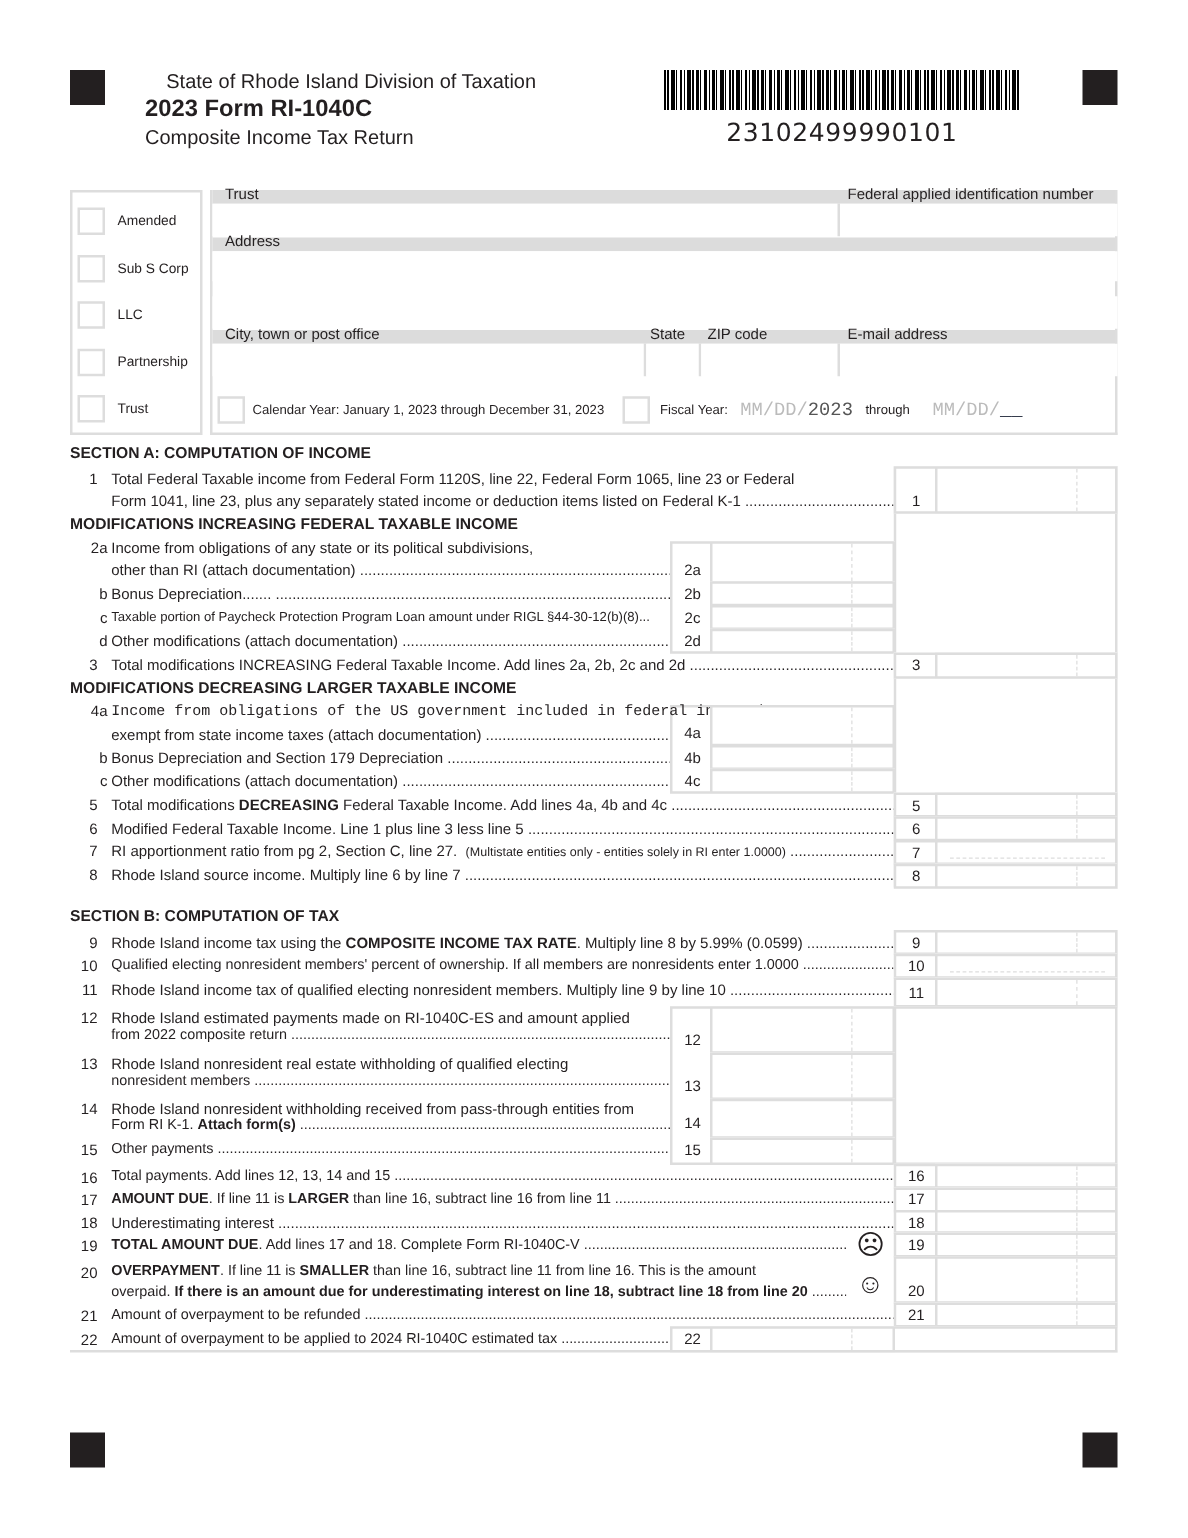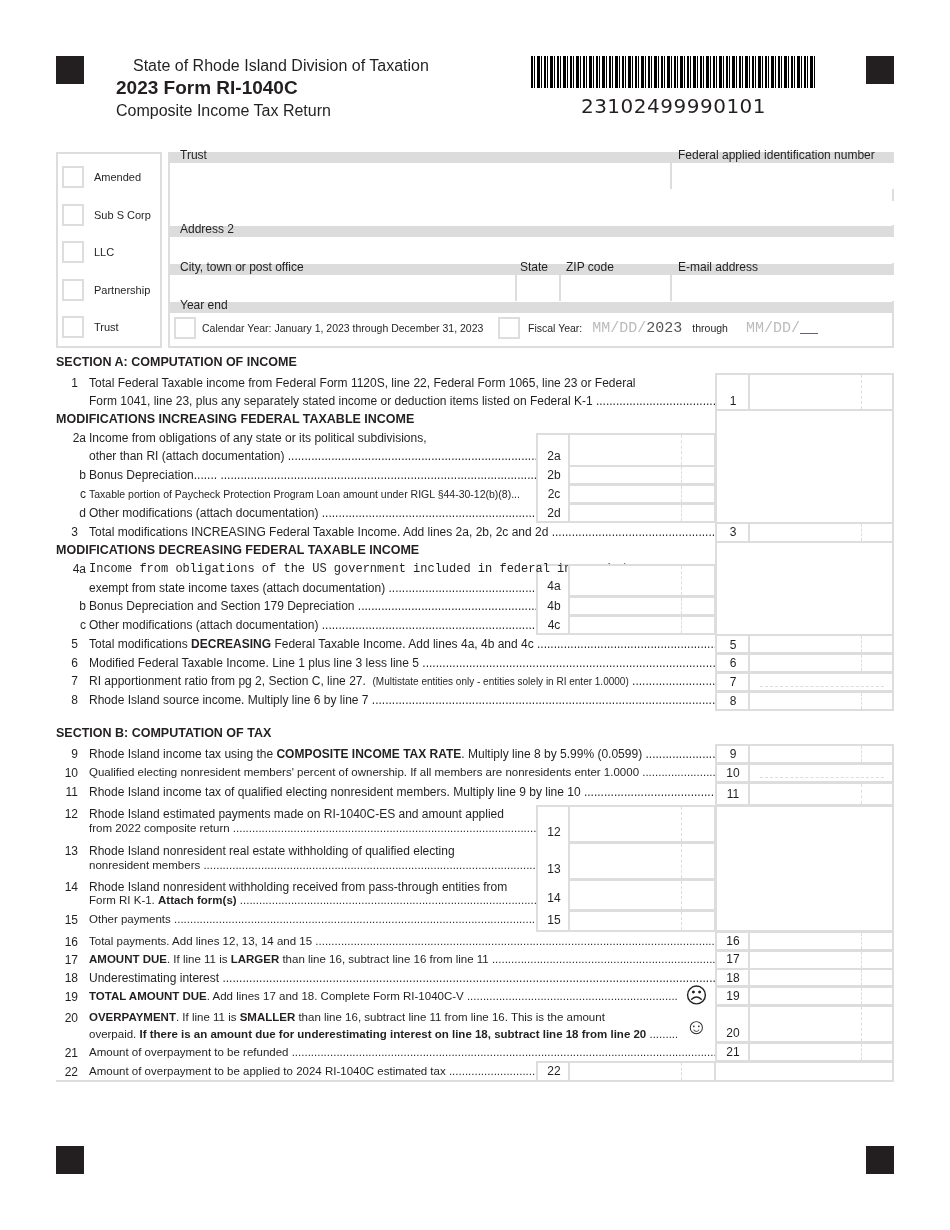--- a/index.html
+++ b/index.html
@@ -72,44 +72,41 @@
 
 <div class="idbox">
   <div class="lblbar" style="top:0;">
       <span class="lbl" style="left:10px;">Trust</span>
       <span class="lbl" style="left:508px;">Federal applied identification number</span>
     </div>
   <div class="fld" style="left:0;top:11px;width:500px;height:26px;"></div>
   <div class="vdiv" style="left:500px;top:11px;height:26px;"></div>
   <div class="fld" style="left:502px;top:11px;width:222px;height:26px;"></div>
 
+  <div class="lblbar" style="top:38px;">
+      <span class="lbl" style="left:10px;">Address</span>
+    </div>
   <div class="fld" style="left:0;top:49px;width:724px;height:24px;"></div>
 
-  <div class="lblbar" style="top:74px;">
-      <span class="lbl" style="left:10px;">Address 2</span>
-    </div>
   <div class="fld" style="left:0;top:85px;width:724px;height:26px;"></div>
 
   <div class="lblbar" style="top:112px;">
     <span class="lbl" style="left:10px;">City, town or post office</span>
     <span class="lbl" style="left:350px;">State</span>
     <span class="lbl" style="left:396px;">ZIP code</span>
     <span class="lbl" style="left:508px;">E-mail address</span>
   </div>
   <div class="fld" style="left:0;top:123px;width:345px;height:26px;"></div>
   <div class="vdiv" style="left:345px;top:123px;height:26px;"></div>
   <div class="fld" style="left:347px;top:123px;width:42px;height:26px;"></div>
   <div class="vdiv" style="left:389px;top:123px;height:26px;"></div>
   <div class="fld" style="left:391px;top:123px;width:109px;height:26px;"></div>
   <div class="vdiv" style="left:500px;top:123px;height:26px;"></div>
   <div class="fld" style="left:502px;top:123px;width:222px;height:26px;"></div>
 
-  <div class="lblbar" style="top:150px;">
-      <span class="lbl" style="left:10px;">Year end</span>
-    </div>
   <div class="abs" style="left:4px;top:165px;display:flex;align-items:center;">
     <span class="cb" style="margin-right:6px;"></span>
     <span style="font-size:10.5px;">Calendar Year: January 1, 2023 through December 31, 2023</span>
   </div>
   <div class="abs" style="left:328px;top:165px;display:flex;align-items:center;">
     <span class="cb" style="margin-right:8px;"></span>
     <span style="font-size:10.5px;">Fiscal Year:</span>
     <span style="margin-left:10px;font-family:'Liberation Mono',monospace;font-size:15px;"><span style="color:#bbb;">MM/DD/</span><span style="color:#555;">2023</span></span>
     <span style="font-size:10.5px;margin-left:10px;">through</span>
     <span style="margin-left:18px;font-family:'Liberation Mono',monospace;font-size:15px;"><span style="color:#bbb;">MM/DD/</span><span style="color:#0f172a;">__</span></span>
@@ -156,21 +153,21 @@
 <div class="box" style="left:568px;top:503px;width:148px;height:20px;"></div>
 <div class="dash" style="left:681px;top:505px;height:16px;"></div>
 
 <div class="ln" style="left:54px;top:525px;">3</div>
 <div class="txt dots" style="left:89px;top:525px;width:626px;"><span>Total modifications INCREASING Federal Taxable Income.  Add lines 2a, 2b, 2c and 2d</span></div>
 <div class="box" style="left:715px;top:522px;width:179px;height:21px;"></div>
 <div class="numcell" style="left:717px;top:525px;width:32px;">3</div>
 <div class="box" style="left:748px;top:522px;width:146px;height:21px;"></div>
 <div class="dash" style="left:861px;top:524px;height:17px;"></div>
 
-<div class="sec" style="top:543px;">MODIFICATIONS DECREASING FEDERAL TAXABLE INCOME</div>
+<div class="sec" style="top:543px;">MODIFICATIONS DECREASING LARGER TAXABLE INCOME</div>
 
 <div class="box" style="left:536px;top:564px;width:180px;height:71px;"></div>
 <div class="ln" style="left:62px;top:562px;">4a</div>
 <div class="txt" style="left:89px;top:562px;font-family:Liberation Mono, monospace;">Income from obligations of the US government included in federal income but</div>
 <div class="txt dots" style="left:89px;top:581px;width:447px;"><span>exempt from state income taxes (attach documentation)</span></div>
 <div class="numcell" style="left:538px;top:579px;width:32px;">4a</div>
 <div class="box" style="left:568px;top:564px;width:148px;height:33px;"></div>
 <div class="dash" style="left:681px;top:566px;height:29px;"></div>
 
 <div class="ln" style="left:62px;top:599px;">b</div>

